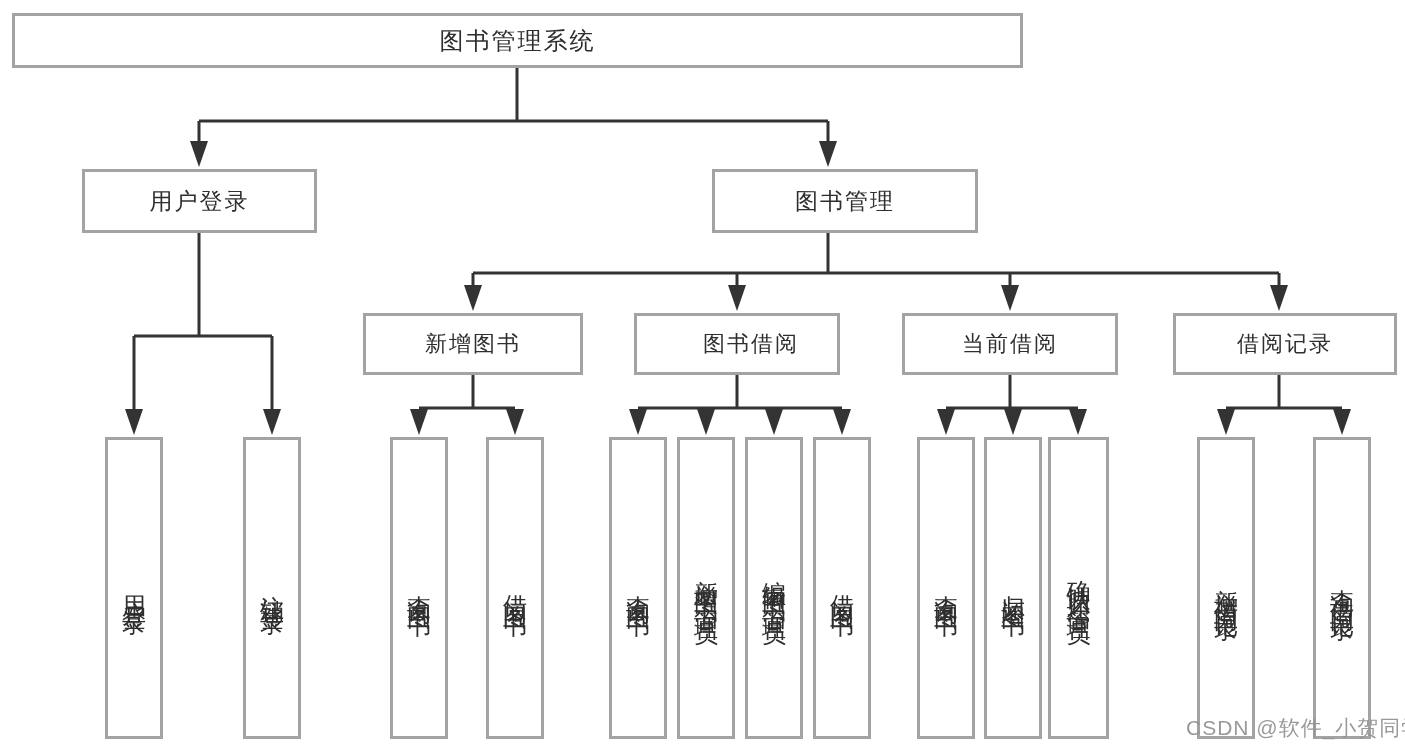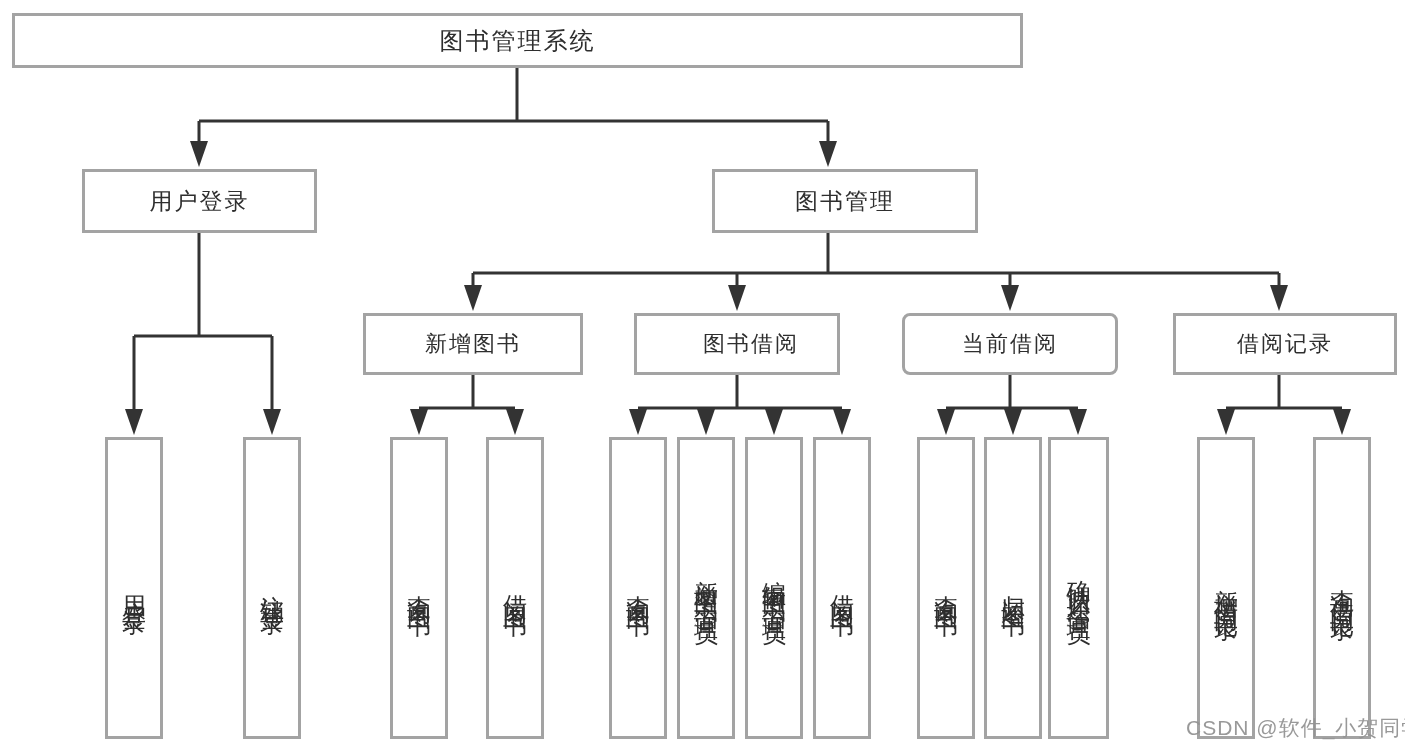--- a/index.html
+++ b/index.html
@@ -95,21 +95,21 @@
     </g>
   </svg>
 
   <div class="box lvl0">图书管理系统</div>
 
   <div class="box lvl1" style="left:82px;">用户登录</div>
   <div class="box lvl1" style="left:712px; width:266px;">图书管理</div>
 
   <div class="box lvl2" style="left:363px; width:220px;">新增图书</div>
   <div class="box lvl2" style="left:634px; width:206px;padding-left:28px;">图书借阅</div>
-  <div class="box lvl2" style="left:902px; width:216px;border-radius:8px;">当前借阅</div>
+  <div class="box lvl2" style="left:902px; width:216px;">当前借阅</div>
   <div class="box lvl2" style="left:1173px; width:224px;">借阅记录</div>
 
   <div class="box leaf" style="left:105px;">用户登录</div>
   <div class="box leaf" style="left:243px;">注销登录</div>
 
   <div class="box leaf" style="left:390px;">查询图书</div>
   <div class="box leaf" style="left:486px;">借阅图书</div>
 
   <div class="box leaf" style="left:609px;">查询图书</div>
   <div class="box leaf" style="left:677px;">新增图书（管理员）</div>

